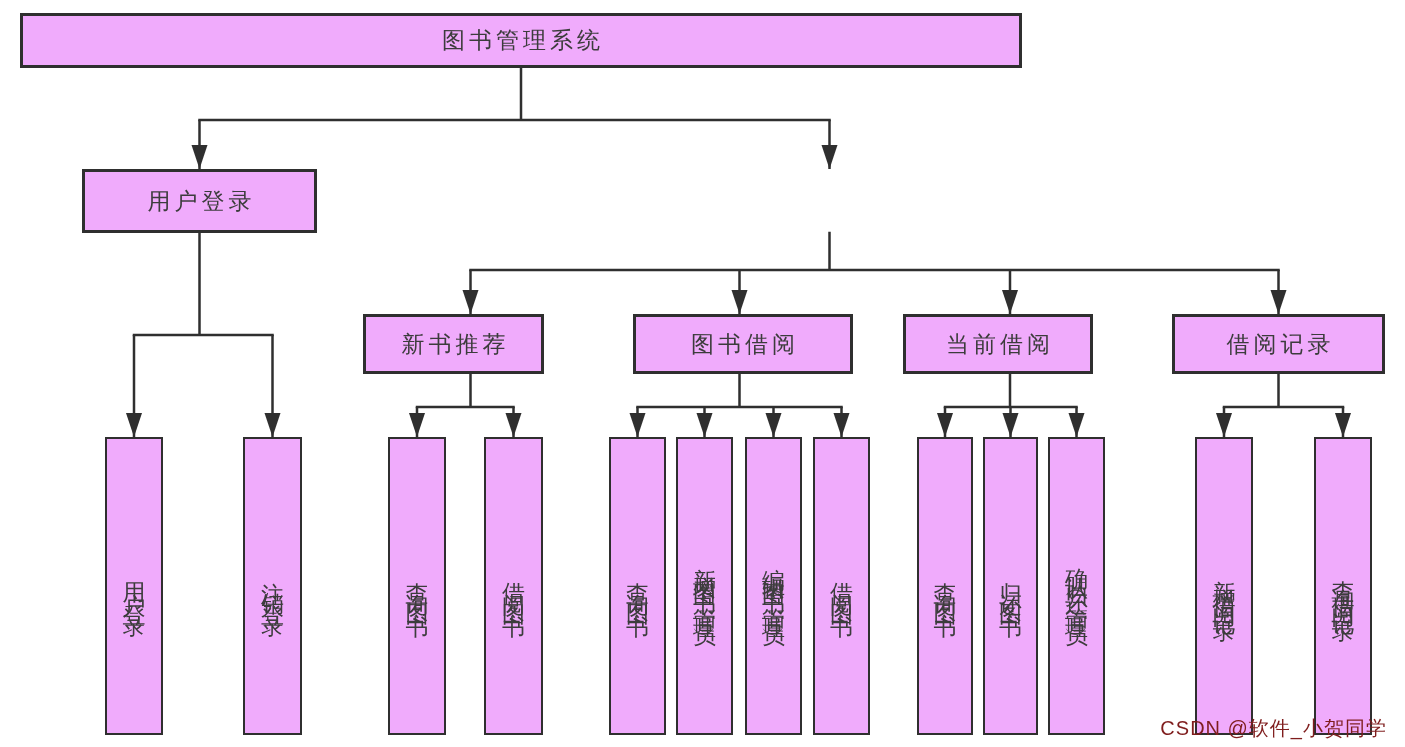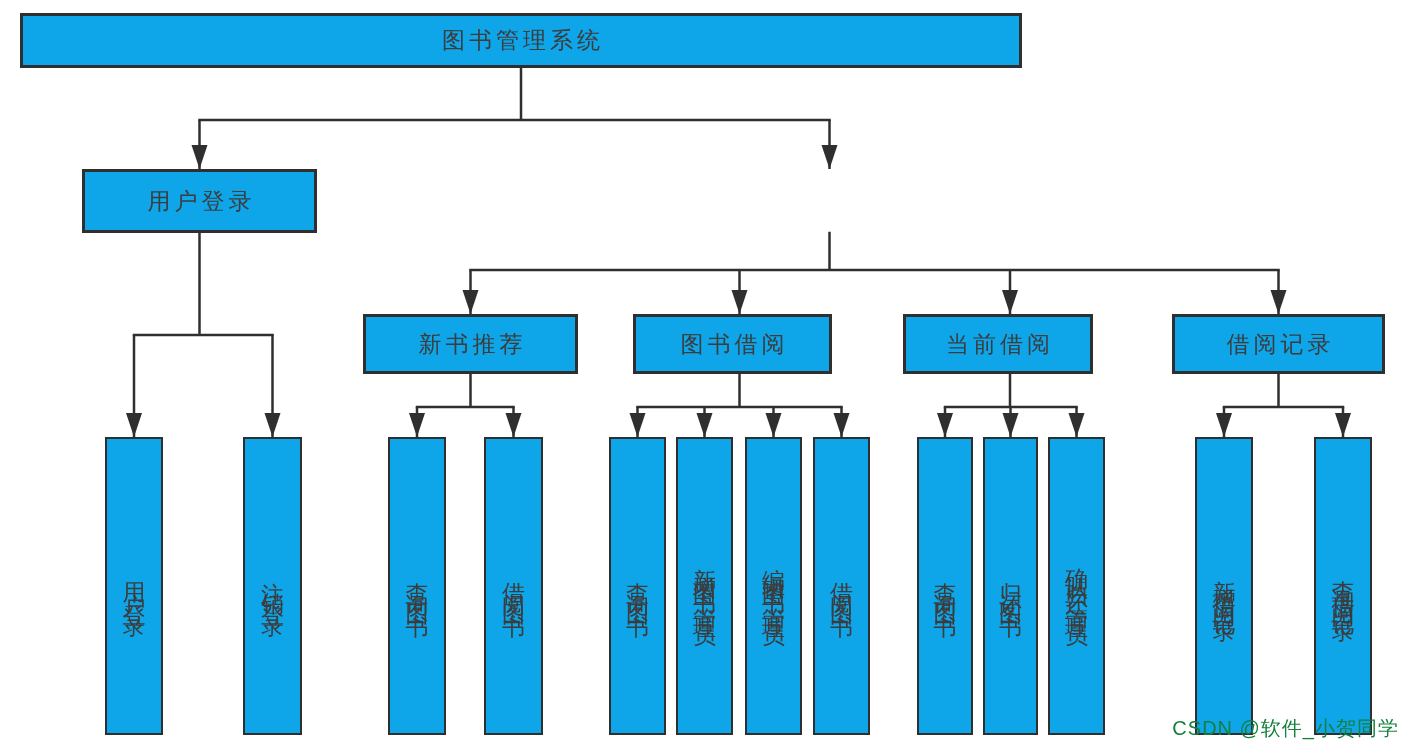--- a/index.html
+++ b/index.html
@@ -2,33 +2,33 @@
 <html><head>
 <meta charset="utf-8">
 <style>
   html,body{margin:0;padding:0;background:#fff;}
   .stage{
     position:relative;width:1405px;height:747px;background:#ffffff;
     font-family:"Liberation Sans", sans-serif;color:#3c3c3c;overflow:hidden;
   }
   .wires{position:absolute;left:0;top:0;width:1405px;height:747px;}
   .box{
-    position:absolute;box-sizing:border-box;background:#0ea5e9;
+    position:absolute;box-sizing:border-box;background:#f0abfc;
     border:3px solid #2f2f2f;display:flex;align-items:center;justify-content:center;
     font-size:23px;letter-spacing:4px;white-space:nowrap;line-height:1;
     text-indent:4px; 
   }
   .vbox{
     writing-mode:vertical-rl;border-width:2.5px;font-size:23px;text-indent:0;
   }
   .sp-short{letter-spacing:11px;}
   .sp-long{letter-spacing:8px;}
   .watermark{
-    position:absolute;right:6px;bottom:5px;font-size:20px;letter-spacing:1px;
-    color:#15803d;z-index:5;margin-left:15px;
+    position:absolute;right:18px;bottom:5px;font-size:20px;letter-spacing:1px;
+    color:#7f1d1d;z-index:5;margin-left:15px;
   }
 </style>
 </head>
 <body>
 
 <div class="stage">
 
   <svg class="wires" width="1405" height="747" viewBox="0 0 1405 747" xmlns="http://www.w3.org/2000/svg">
     <defs>
       <marker id="arw" markerUnits="userSpaceOnUse" markerWidth="26" markerHeight="18" refX="24" refY="8" orient="auto">
@@ -72,22 +72,22 @@
 
       <path d="M1224 407 V437" marker-end="url(#arw)"></path>
       <path d="M1343 407 V437" marker-end="url(#arw)"></path>
     </g>
   </svg>
 
   <div class="box" style="left:20px;top:13px;width:1002px;height:55px">图书管理系统</div>
 
   <div class="box" style="left:82px;top:169px;width:235px;height:64px">用户登录</div>
 
-  <div class="box" style="left:363px;top:314px;width:215px;height:60px">新书推荐</div>
-  <div class="box" style="left:633px;top:314px;width:199px;height:60px">图书借阅</div>
+  <div class="box" style="left:363px;top:314px;width:181px;height:60px">新书推荐</div>
+  <div class="box" style="left:633px;top:314px;width:220px;height:60px">图书借阅</div>
   <div class="box" style="left:903px;top:314px;width:190px;height:60px">当前借阅</div>
   <div class="box" style="left:1172px;top:314px;width:213px;height:60px">借阅记录</div>
 
   <div class="box vbox sp-short" style="left:105px;top:437px;width:58px;height:298px">用户登录</div>
   <div class="box vbox sp-short" style="left:243px;top:437px;width:59px;height:298px">注销登录</div>
 
   <div class="box vbox sp-short" style="left:388px;top:437px;width:58px;height:298px">查询图书</div>
   <div class="box vbox sp-short" style="left:484px;top:437px;width:59px;height:298px">借阅图书</div>
 
   <div class="box vbox sp-short" style="left:609px;top:437px;width:57px;height:298px">查询图书</div>

